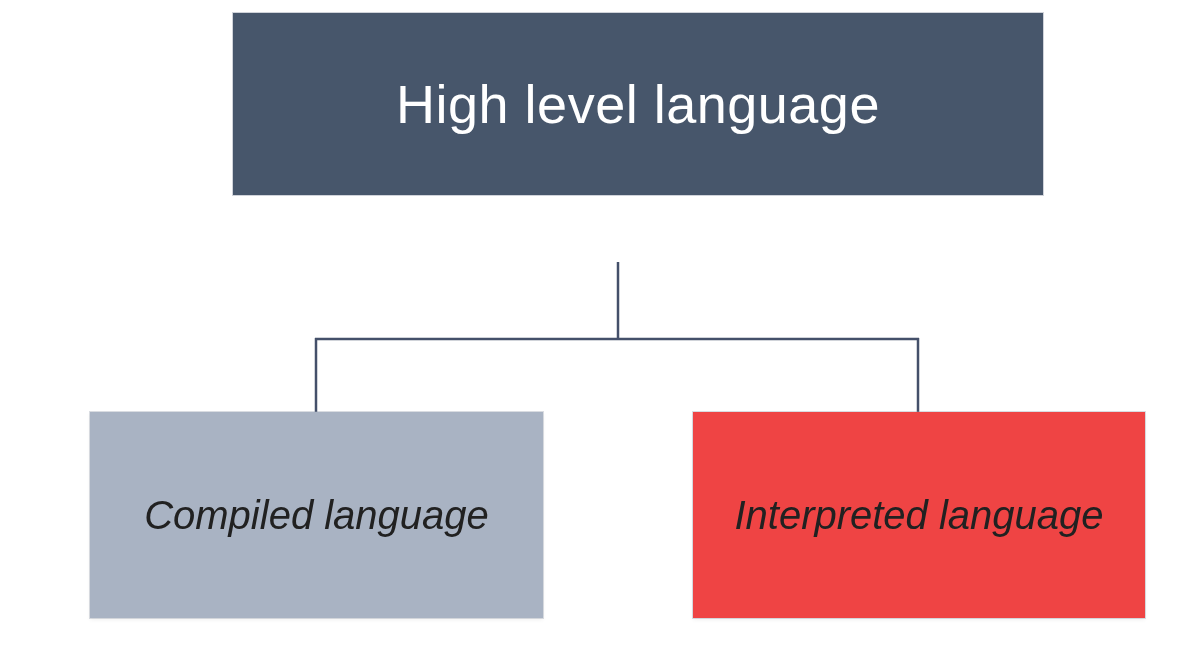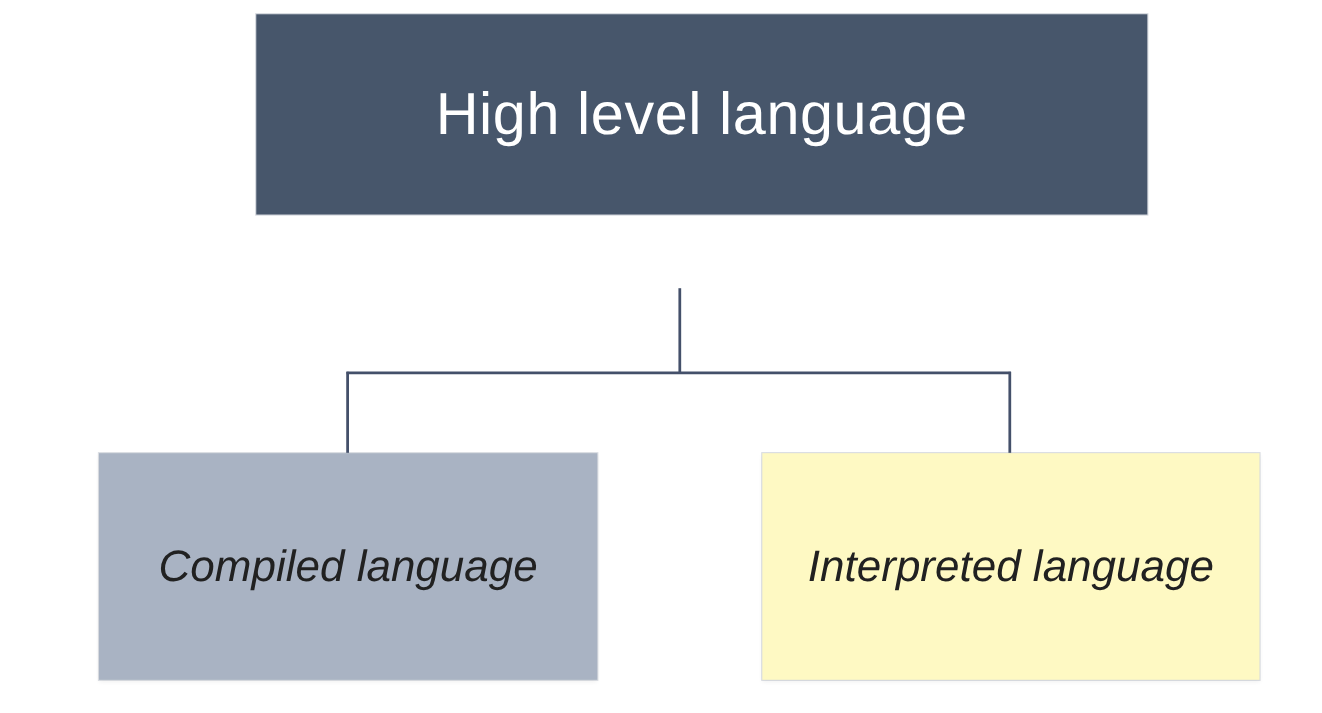--- a/index.html
+++ b/index.html
@@ -65,17 +65,17 @@
   </svg>
 
   <div class="node node-root" style="background-color: rgb(71, 86, 107); color: rgb(255, 255, 255);">
     <span>High level language</span>
   </div>
 
   <div class="node node-child node-child-left" style="background-color: rgb(169, 179, 195); color: rgb(33, 33, 33);">
     <span>Compiled language</span>
   </div>
 
-  <div class="node node-child node-child-right" style="background-color: #fef9c3; color: rgb(33, 33, 33);">
+  <div class="node node-child node-child-right" style="background-color: #ef4444; color: rgb(33, 33, 33);">
     <span>Interpreted language</span>
   </div>
 
 </div>
 
 </body></html>

